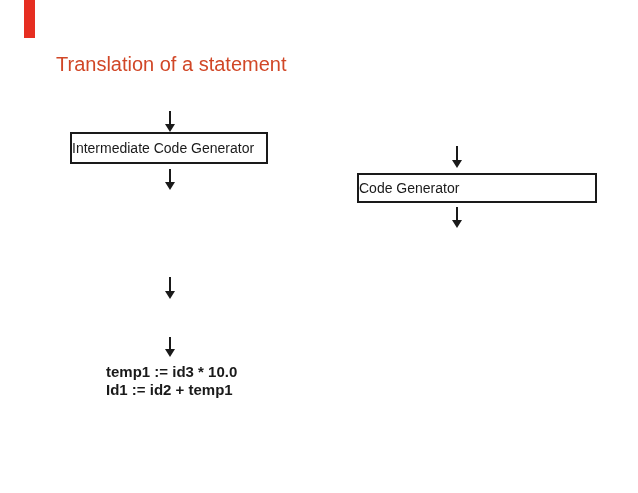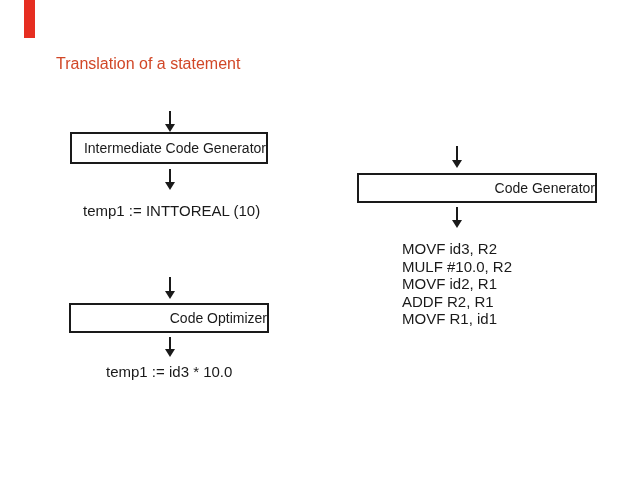--- a/index.html
+++ b/index.html
@@ -21,21 +21,21 @@
     left: 24px;
     top: 0;
     width: 11px;
     height: 38px;
     background: var(--accent-bar, #e62e21);
   }
   .slide-title {
     position: absolute;
     left: 56px;
     top: 52px;
-    font-size: 16px;
+    font-size: 20px;
     line-height: 24px;
     color: var(--title, #d14727);
     white-space: nowrap;
   }
   .arrow {
     position: absolute;
     width: 12px;
     display: flex;
     flex-direction: column;
     align-items: center;
@@ -51,21 +51,21 @@
     border-left: 5px solid transparent;
     border-right: 5px solid transparent;
     border-top: 8px solid var(--ink, #1a1a1a);
   }
   .flow-box {
     position: absolute;
     border: 2px solid var(--ink, #1a1a1a);
     background: #ffffff;
     display: flex;
     align-items: center;
-    justify-content: flex-end;
+    justify-content: flex-start;
     box-sizing: border-box;
   }
   .flow-box-label {
     font-size: 14px;
     white-space: nowrap;
     color: var(--ink, #1a1a1a);
   }
   .code-block {
     position: absolute;
     font-size: 15px;
@@ -90,47 +90,43 @@
 
   <div class="flow-box" style="left:70px; top:132px; width:198px; height:32px;">
     <span class="flow-box-label">Intermediate Code Generator</span>
   </div>
 
   <div class="arrow" style="left:164px; top:169px; height:21px;">
     <span class="arrow-line"></span>
     <span class="arrow-head"></span>
   </div>
 
-  <div class="code-block" style="left:83px; top:202px;"><div class="code-line">temp1 := INTTOREAL (10)</div></div>
+  <div class="code-block" style="left:83px; top:202px;"></div>
 
   <div class="arrow" style="left:164px; top:277px; height:22px;">
     <span class="arrow-line"></span>
     <span class="arrow-head"></span>
   </div>
 
-  <div class="flow-box" style="left:69px; top:303px; width:200px; height:30px;">
-    <span class="flow-box-label">Code Optimizer</span>
-  </div>
 
   <div class="arrow" style="left:164px; top:337px; height:20px;">
     <span class="arrow-line"></span>
     <span class="arrow-head"></span>
   </div>
 
-  <div class="code-block" style="left:106px; top:363px;"><div class="code-line">temp1 := id3 * 10.0</div></div>
+  <div class="code-block" style="left:106px; top:363px;font-weight:bold;"><div class="code-line">temp1 := id3 * 10.0</div><div class="code-line">Id1 := id2 + temp1</div></div>
 
   <div class="arrow" style="left:451px; top:146px; height:22px;">
     <span class="arrow-line"></span>
     <span class="arrow-head"></span>
   </div>
 
   <div class="flow-box" style="left:357px; top:173px; width:240px; height:30px;">
     <span class="flow-box-label">Code Generator</span>
   </div>
 
   <div class="arrow" style="left:451px; top:207px; height:21px;">
     <span class="arrow-line"></span>
     <span class="arrow-head"></span>
   </div>
 
-  <div class="code-block" style="left:402px; top:240px;"><div class="code-line">MOVF id3, R2</div><div class="code-line">MULF #10.0, R2</div><div class="code-line">MOVF id2, R1</div><div class="code-line">ADDF R2, R1</div><div class="code-line">MOVF R1, id1</div></div>
 
 </div>
 
 </body></html>

